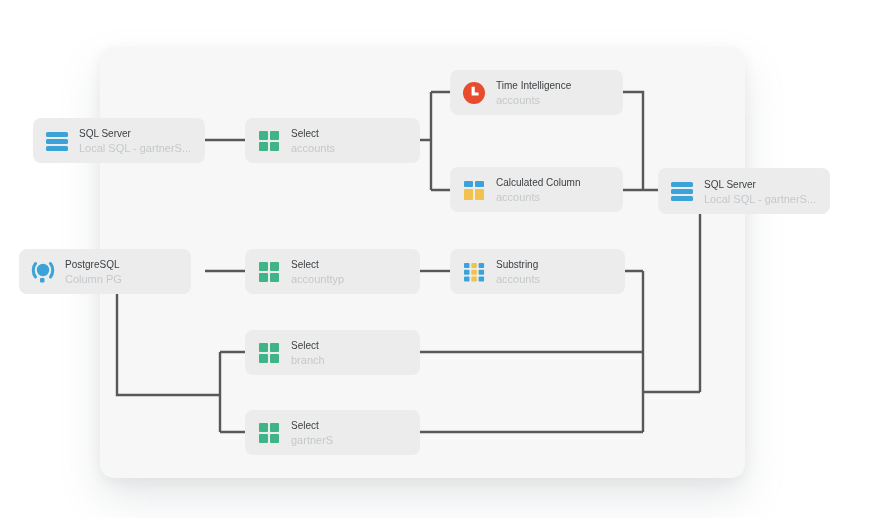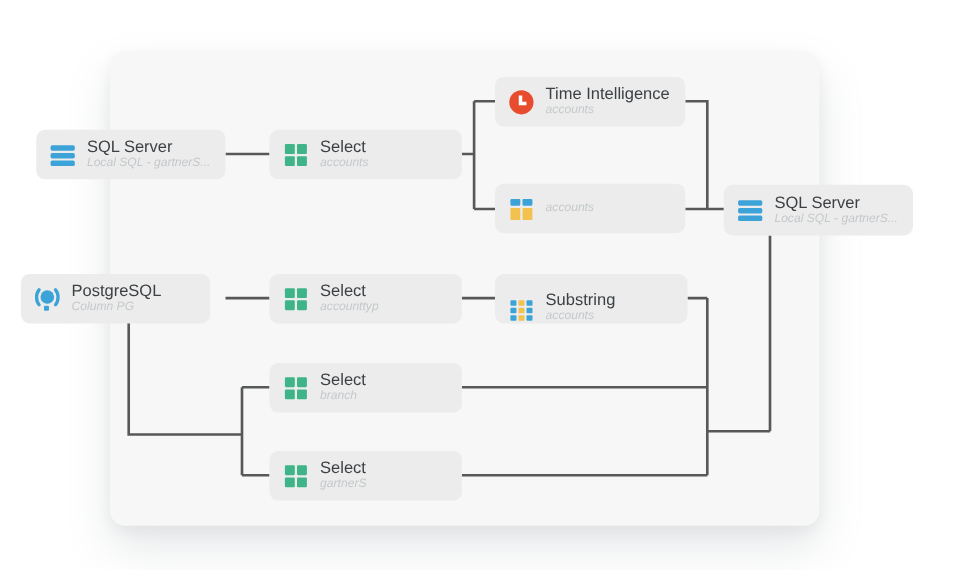--- a/index.html
+++ b/index.html
@@ -24,22 +24,22 @@
   }
   svg.wires{position:absolute;left:0;top:0;width:870px;height:518px;z-index:2;}
   svg.wires path{stroke:var(--connector);stroke-width:2.4;fill:none;}
   .node{
     position:absolute;z-index:3;height:45px;border-radius:8px;
     background:var(--node-bg);display:flex;align-items:center;
     padding:0 12px;gap:10px;overflow:hidden;cursor:pointer;
   }
   .node .nicon{flex:0 0 auto;width:24px;height:24px;display:flex;align-items:center;justify-content:center;}
   .node .ntext{display:flex;flex-direction:column;justify-content:center;min-width:0;}
-  .node .ntitle{font-size:15px;color:var(--title);line-height:16px;white-space:nowrap;}
-  .node .nsub{font-size:11px;color:var(--subtitle);line-height:13px;white-space:nowrap;overflow:hidden;font-style:italic;}
+  .node .ntitle{font-size:10px;color:var(--title);line-height:16px;white-space:nowrap;}
+  .node .nsub{font-size:11px;color:var(--subtitle);line-height:13px;white-space:nowrap;overflow:hidden;}
 </style>
 </head>
 <body>
 
 <div class="stage">
 
   <div class="canvas"></div>
 
   <svg class="wires" viewBox="0 0 870 518">
     <path d="M205,140 H245"></path>
@@ -96,20 +96,21 @@
   <div class="node" style="left:450px;top:167px;width:173px;">
     <span class="nicon">
       <svg width="24" height="24" viewBox="0 0 24 24">
           <rect x="2" y="3" width="9" height="6" rx="1" fill="var(--blue)"></rect>
           <rect x="13" y="3" width="9" height="6" rx="1" fill="var(--blue)"></rect>
           <rect x="2" y="11" width="9" height="11" rx="1" fill="var(--yellow)"></rect>
           <rect x="13" y="11" width="9" height="11" rx="1" fill="var(--yellow)"></rect>
         </svg>
     </span>
     <span class="ntext">
+        <span class="ntitle">Calculated Column</span>
         <span class="nsub">accounts</span>
       </span>
   </div>
 
   <div class="node" style="left:658px;top:168px;width:172px;height:46px;">
     <span class="nicon">
       <svg width="24" height="24" viewBox="0 0 24 24">
           <rect x="1" y="3" width="22" height="5" rx="1.5" fill="var(--blue)"></rect>
           <rect x="1" y="10" width="22" height="5" rx="1.5" fill="var(--blue)"></rect>
           <rect x="1" y="17" width="22" height="5" rx="1.5" fill="var(--blue)"></rect>
@@ -144,21 +145,21 @@
           <rect x="2" y="13" width="9" height="9" rx="1" fill="var(--green)"></rect>
           <rect x="13" y="13" width="9" height="9" rx="1" fill="var(--green)"></rect>
         </svg>
     </span>
     <span class="ntext">
         <span class="ntitle">Select</span>
         <span class="nsub">accounttyp</span>
       </span>
   </div>
 
-  <div class="node" style="left:450px;top:249px;width:175px;align-items:flex-end;">
+  <div class="node" style="left:450px;top:249px;width:175px;">
     <span class="nicon">
       <svg width="24" height="24" viewBox="0 0 24 24">
         <rect x="2" y="3" width="5.5" height="5" rx="1" fill="var(--blue)"></rect>
           <rect x="9.3" y="3" width="5.5" height="5" rx="1" fill="var(--yellow)"></rect>
           <rect x="16.6" y="3" width="5.5" height="5" rx="1" fill="var(--blue)"></rect>
         <rect x="2" y="9.8" width="5.5" height="5" rx="1" fill="var(--blue)"></rect>
           <rect x="9.3" y="9.8" width="5.5" height="5" rx="1" fill="var(--yellow)"></rect>
           <rect x="16.6" y="9.8" width="5.5" height="5" rx="1" fill="var(--blue)"></rect>
         <rect x="2" y="16.6" width="5.5" height="5" rx="1" fill="var(--blue)"></rect>
           <rect x="9.3" y="16.6" width="5.5" height="5" rx="1" fill="var(--yellow)"></rect>

